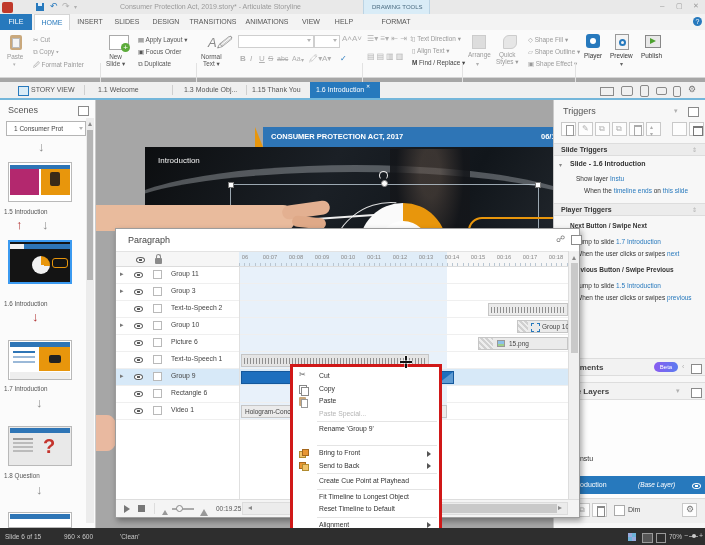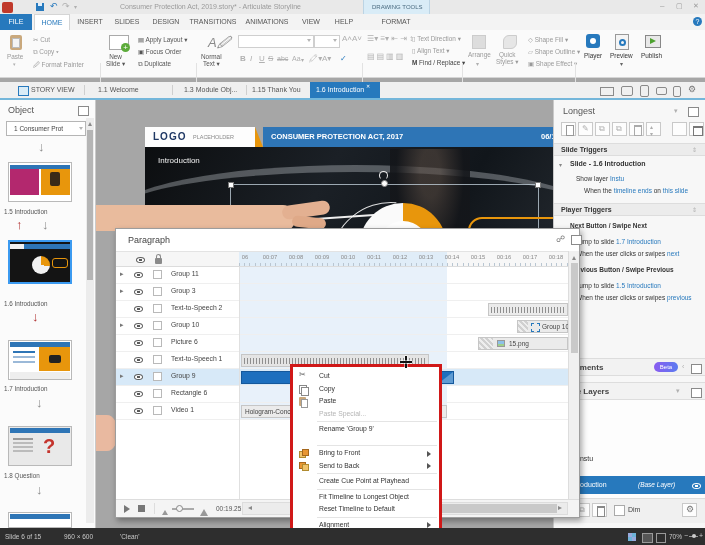--- a/index.html
+++ b/index.html
@@ -207,21 +207,21 @@
     <div class="devicon" style="left:600px;top:5px;width:12px;height:7px;"></div>
     <div class="devicon" style="left:621px;top:4px;width:10px;height:8px;border-radius:2px;"></div>
     <div class="devicon" style="left:640px;top:3px;width:7px;height:10px;border-radius:2px;"></div>
     <div class="devicon" style="left:656px;top:5px;width:9px;height:6px;border-radius:2px;"></div>
     <div class="devicon" style="left:673px;top:4px;width:6px;height:9px;border-radius:2px;"></div>
     <div class="ab" style="left:688px;top:2px;font-size:9px;color:#777;">⚙</div>
   </div>
   <div class="ab" id="tabline"></div>
 
   <div class="ab" id="scenes">
-    <div class="ab fz9" style="left:8px;top:5px;color:#555;">Object</div>
+    <div class="ab fz9" style="left:8px;top:5px;color:#555;">Scenes</div>
     <div class="ab" style="left:78px;top:6px;width:9px;height:8px;border:1px solid #8a8a8a;background:#fff;"></div>
     <div class="ab" style="left:6px;top:21px;width:80px;height:15px;background:#fff;border:1px solid #b5b5b5;box-sizing:border-box;">
       <div class="ab fz65 nowrap" style="left:7px;top:3px;color:#444;">1 Consumer Prot</div>
       <div class="carrow" style="top:5px;"></div>
     </div>
     <div class="varr" style="left:38px;top:40px;color:#8a8a8a;">↓</div>
 
     <div class="thumb" style="top:62px;">
       <div class="ab" style="left:1px;top:2px;width:29px;height:30px;background:#b3286e;"></div>
       <div class="ab" style="left:32px;top:2px;width:29px;height:30px;background:#e8960c;">
@@ -268,24 +268,20 @@
     </div>
 
     <div class="ab" style="left:86px;top:18px;width:8px;height:405px;background:#ececec;">
       <div class="ab" style="left:1.5px;top:2px;width:0;height:0;border:2.5px solid transparent;border-bottom:4px solid #8a8a8a;"></div>
       <div class="ab" style="left:1px;top:12px;width:6px;height:150px;background:#b5b5b5;"></div>
     </div>
   </div>
 
   <div class="ab" style="left:96px;top:100px;width:457px;height:428px;background:#a6a6a6;overflow:hidden;">
 
-    <div class="ab" style="left:49px;top:27px;width:110px;height:20px;background:#fdfdfd;">
-      <span class="ab bold" style="left:8px;top:4px;font-size:10px;color:#1f3864;letter-spacing:1px;">LOGO</span>
-      <span class="ab" style="left:48px;top:7px;font-size:5.5px;color:#8a8a8a;">PLACEHOLDER</span>
-    </div>
     <div class="ab" style="left:159px;top:27px;width:0;height:0;border-bottom:20px solid #e8960c;border-right:8px solid transparent;"></div>
     <div class="ab" style="left:167px;top:27px;width:302px;height:20px;background:#2e75b6;">
       <span class="ab bold nowrap" style="left:8px;top:5px;font-size:7.5px;color:#fff;">CONSUMER PROTECTION ACT, 2017</span>
       <span class="ab bold" style="left:278px;top:5px;font-size:7.5px;color:#fff;">06/11</span>
     </div>
 
     <div class="ab" style="left:49px;top:47px;width:420px;height:130px;background:linear-gradient(120deg,#0c0e10 0%,#1b2026 40%,#11161b 70%,#252a30 100%);overflow:hidden;">
       <div class="ab" style="left:-30px;top:18px;width:480px;height:90px;border-radius:50%;border-top:7px solid rgba(190,195,200,.38);"></div>
       <div class="ab" style="left:245px;top:2px;width:80px;height:120px;background:radial-gradient(ellipse at 50% 20%, rgba(90,75,65,.55) 0 18%, rgba(20,22,26,.9) 60%);"></div>
       <div class="ab" style="left:13px;top:9px;font-size:8px;color:#f2f2f2;">Introduction</div>
@@ -308,21 +304,21 @@
 
     <div class="ab" style="left:0px;top:97px;width:245px;height:40px;">
       <div class="ab" style="left:0;top:8px;width:200px;height:26px;background:#e9bb9d;border-radius:0 14px 14px 0;"></div>
       <div class="ab" style="left:186px;top:6px;width:48px;height:14px;background:#e3b091;border-radius:8px;transform:rotate(-8deg);"></div>
       <div class="ab" style="left:196px;top:20px;width:34px;height:11px;background:#dfa988;border-radius:8px;transform:rotate(6deg);"></div>
     </div>
     <div class="ab" style="left:0px;top:315px;width:22px;height:36px;background:#e9b9a0;border-radius:0 50% 50% 0;"></div>
   </div>
 
   <div class="ab" id="rightpanel">
-    <div class="ab fz9" style="left:9px;top:6px;color:#555;">Longest</div>
+    <div class="ab fz9" style="left:9px;top:6px;color:#555;">Triggers</div>
     <div class="ab dim fz7" style="left:120px;top:7px;">▾</div>
     <div class="ab" style="left:134px;top:7px;width:9px;height:8px;border:1px solid #8a8a8a;background:#fff;"></div>
 
     <div class="tinybtn" style="left:7px;top:22px;">
         <div class="ab" style="left:4px;top:2px;width:6px;height:9px;background:#fff;border:1px solid #999;"></div>
       </div>
     <div class="tinybtn" style="left:24px;top:22px;">
         <div class="ab dim" style="left:3px;top:1px;font-size:8px;">✎</div>
       </div>
     <div class="tinybtn" style="left:41px;top:22px;">

